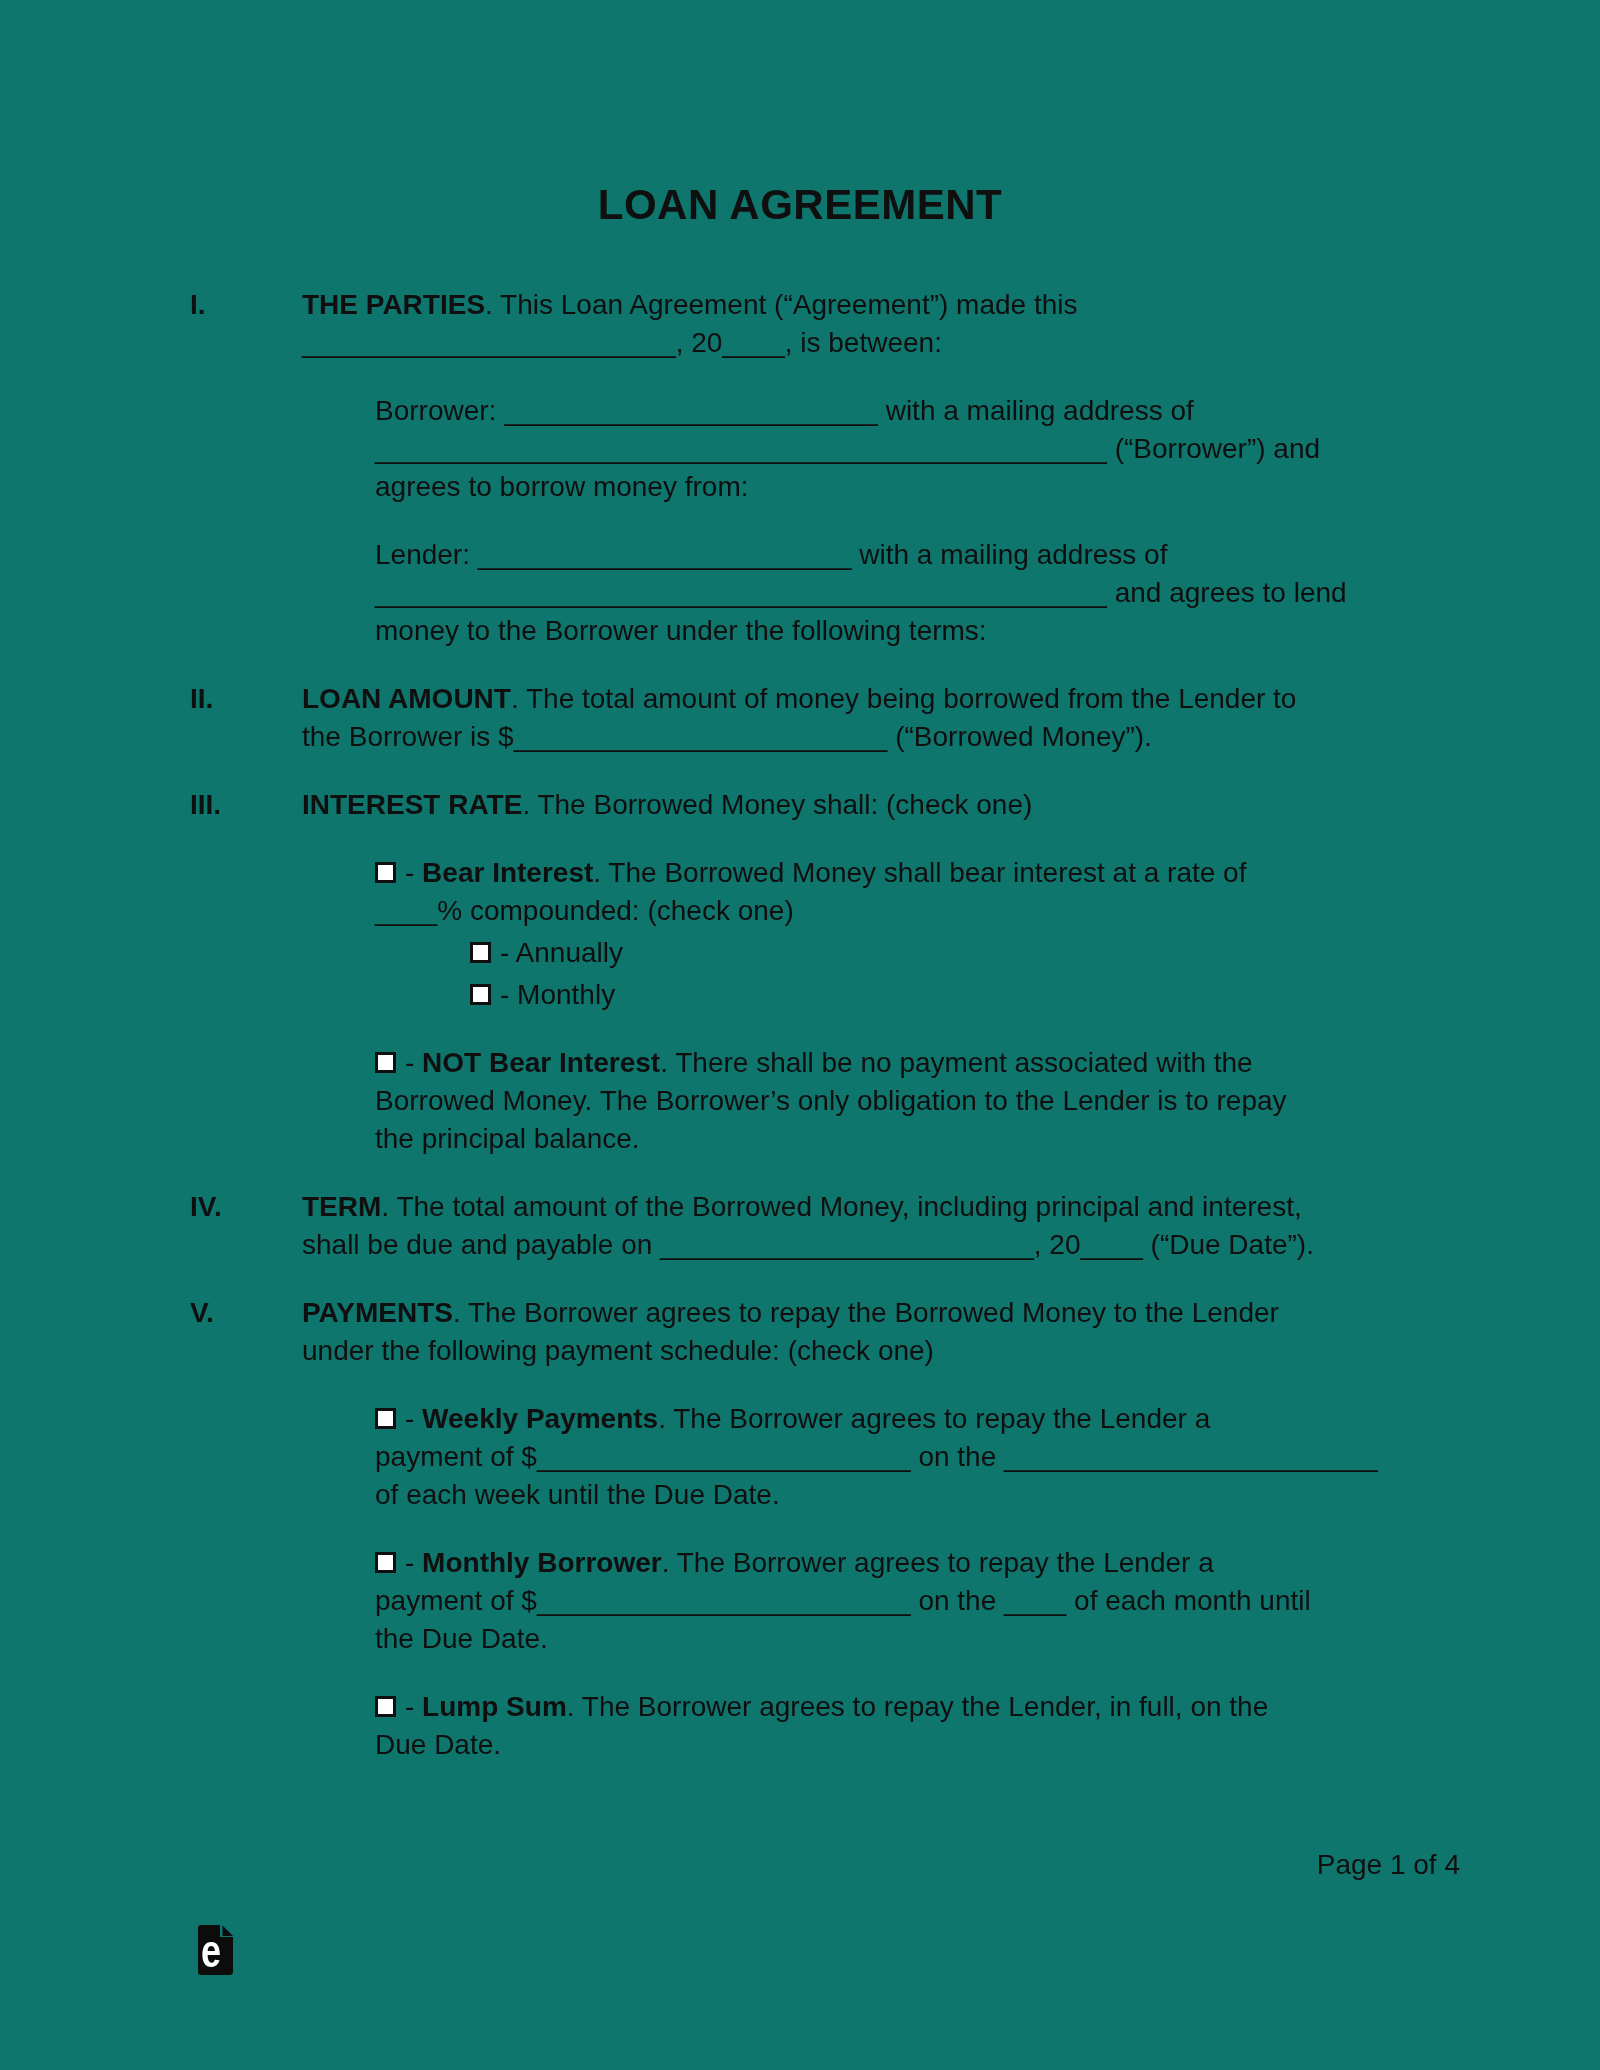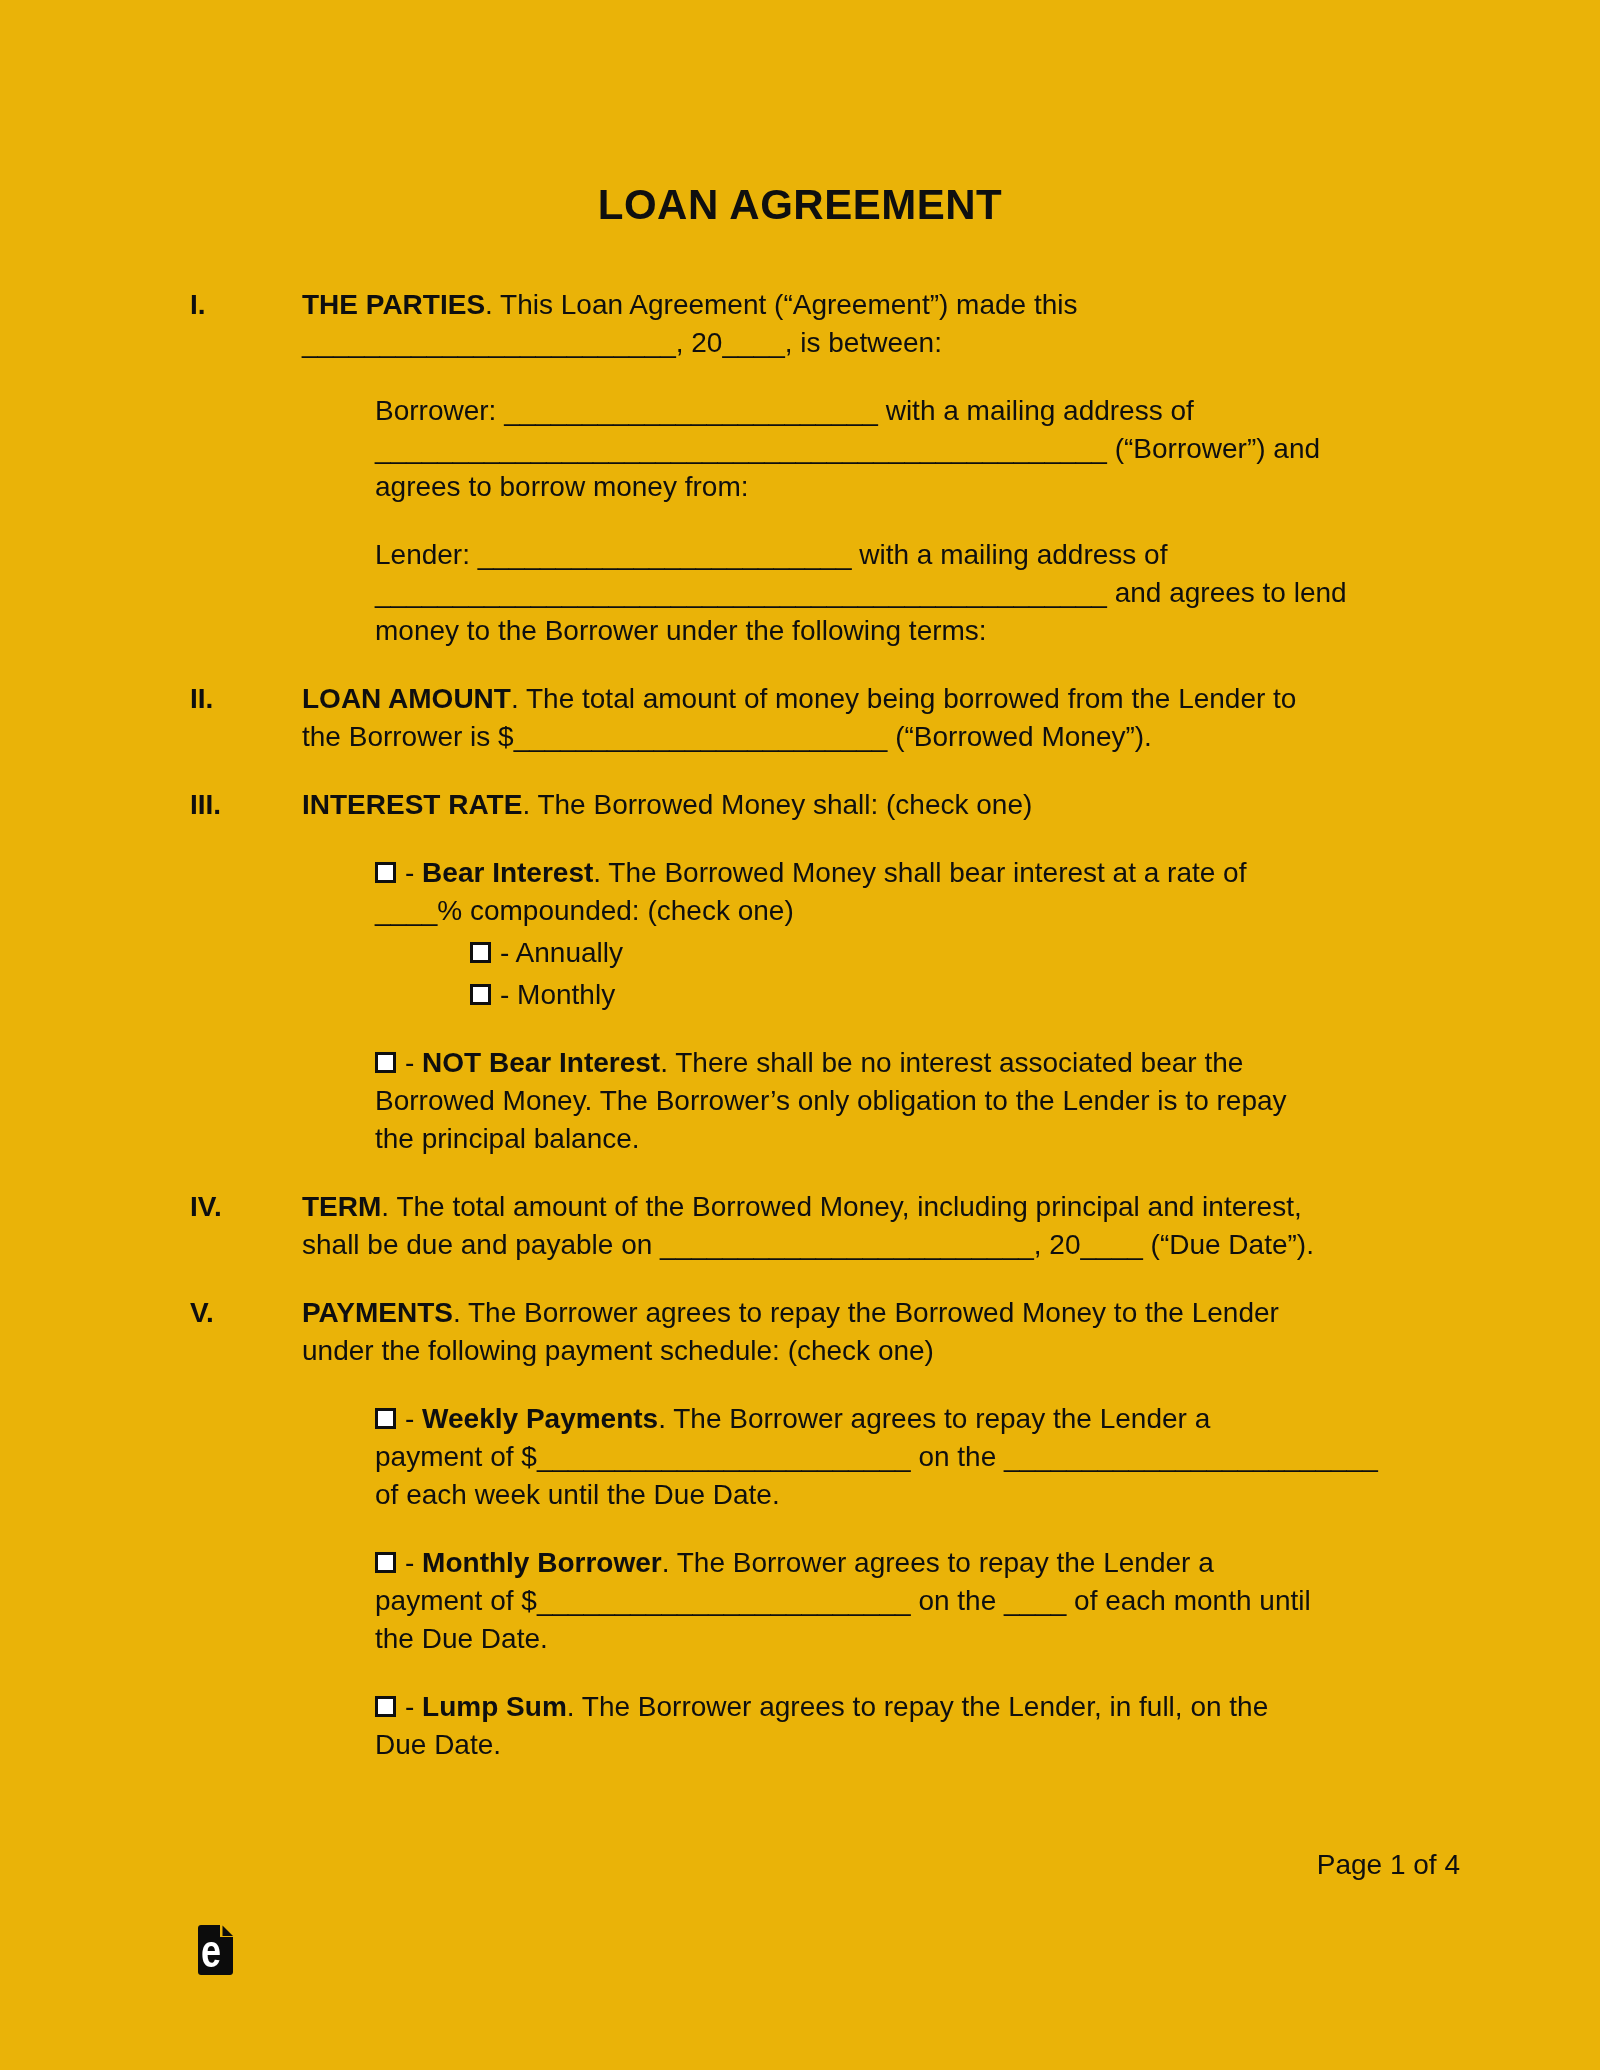--- a/index.html
+++ b/index.html
@@ -1,20 +1,20 @@
 <!DOCTYPE html>
 <html><head>
 <meta charset="utf-8">
 <style>
   html,body{margin:0;padding:0;background:#e8e8e8;}
   .page{
     position:relative;
     width:1600px;height:2070px;
     margin:0 auto;
-    background:#eab308;
+    background:#0f766e;
     color:#0f0f0f;
     font-family:"Liberation Sans", sans-serif;
     font-size:28px;
     line-height:38px;
     overflow:hidden;
   }
   .title{
     padding-top:182px;
     text-align:center;
     font-weight:bold;
@@ -94,21 +94,21 @@
     <div class="sub">
       <div class="line"><span class="cb"></span><span>- </span><span class="b">Bear Interest</span><span>. The Borrowed Money shall bear interest at a rate of</span></div>
       <div class="line">____% compounded: (check one)</div>
       <div class="opts">
         <div class="line opt"><span class="cb"></span><span>- </span><span>Annually</span></div>
         <div class="line opt"><span class="cb"></span><span>- </span><span>Monthly</span></div>
       </div>
     </div>
 
     <div class="sub">
-      <div class="line"><span class="cb"></span><span>- </span><span class="b">NOT Bear Interest</span><span>. There shall be no interest associated bear the</span></div>
+      <div class="line"><span class="cb"></span><span>- </span><span class="b">NOT Bear Interest</span><span>. There shall be no payment associated with the</span></div>
       <div class="line">Borrowed Money. The Borrower’s only obligation to the Lender is to repay</div>
       <div class="line">the principal balance.</div>
     </div>
 
     <div class="sec">
       <div class="numeral">IV.</div>
       <div class="sec-body">
         <div class="line"><span class="b">TERM</span><span>. The total amount of the Borrowed Money, including principal and interest,</span></div>
         <div class="line">shall be due and payable on ________________________, 20____ (“Due Date”).</div>
       </div>

